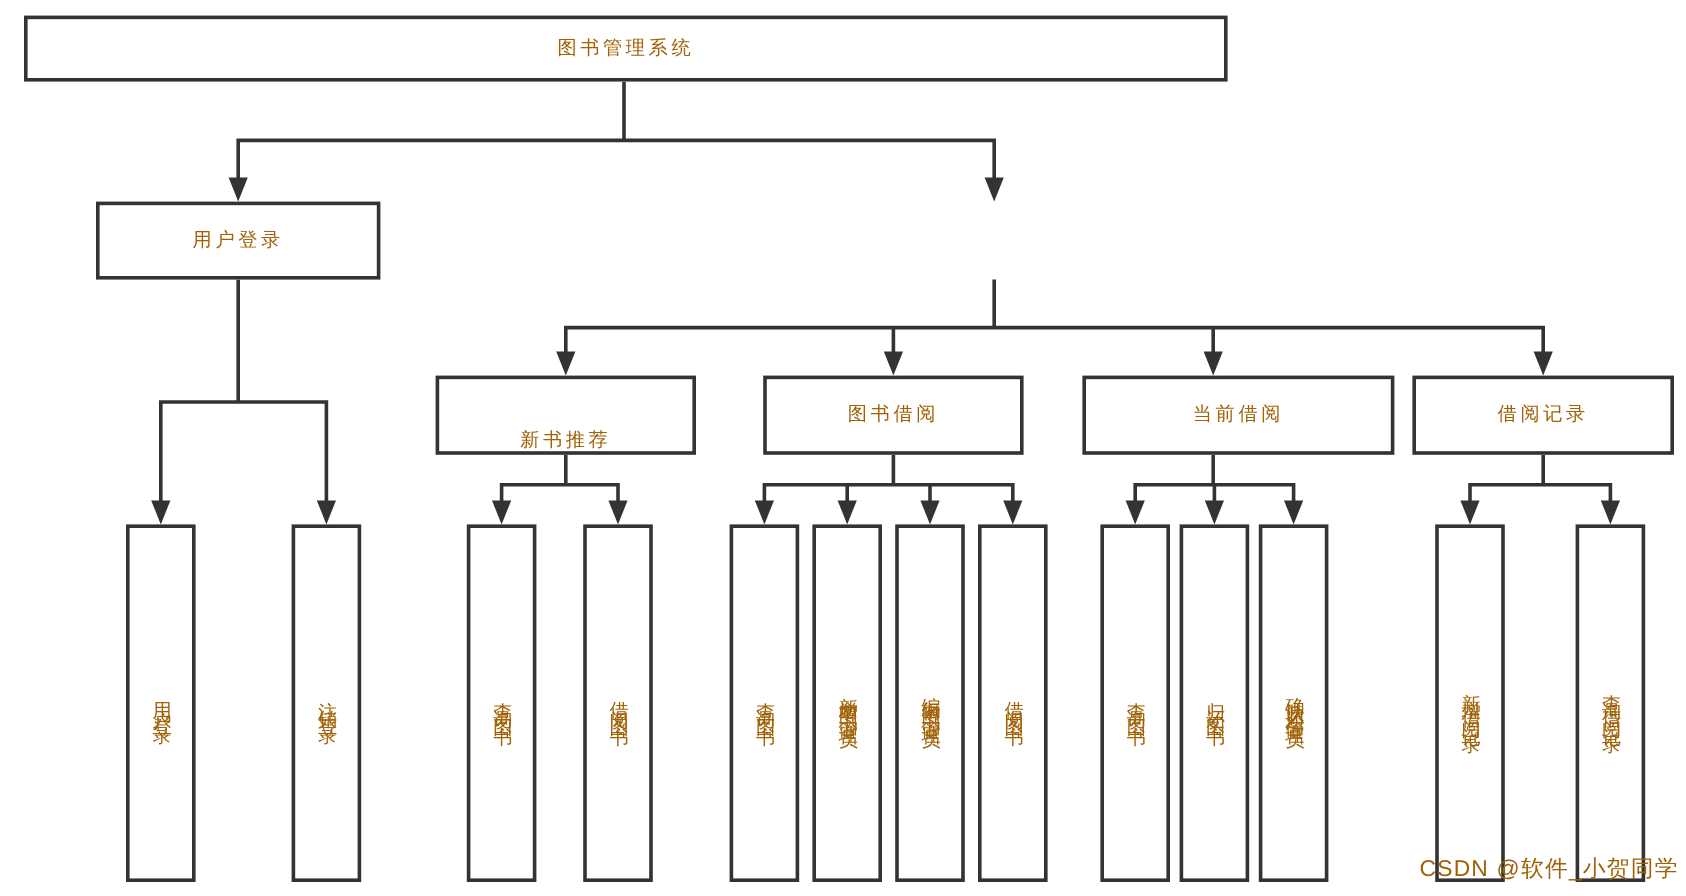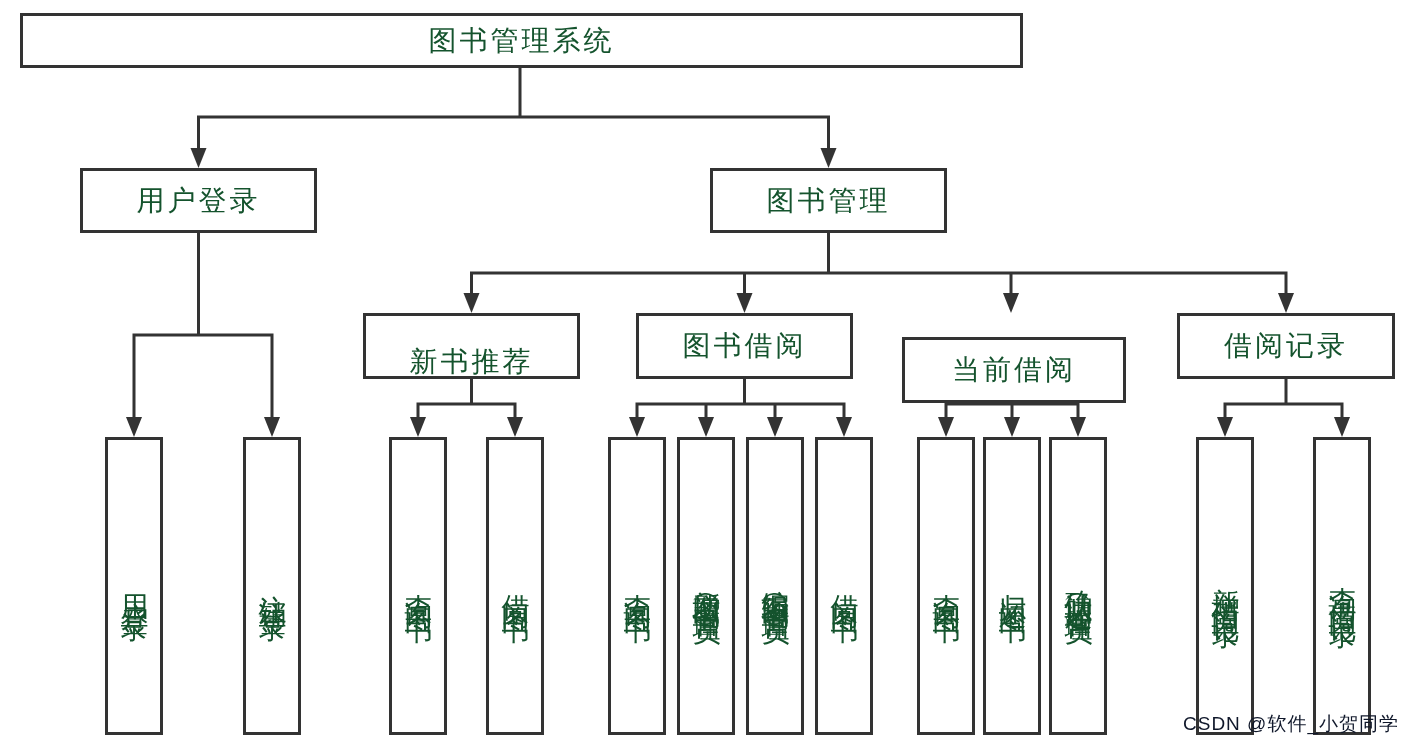--- a/index.html
+++ b/index.html
@@ -12,36 +12,36 @@
   }
   #wires{position:absolute;left:0;top:0;}
   .bx{
     position:absolute;
     border:3px solid #333;
     background:#fff;
     box-sizing:border-box;
     display:flex;align-items:center;justify-content:center;
   }
   .bx span{
-    font-size:28px;
-    color:#14532d;
+    font-size:16px;
+    color:#a16207;
     letter-spacing:3px;
     white-space:nowrap;
     line-height:1;
   }
   .vbx span{
     writing-mode:vertical-rl;
     letter-spacing:7px;
   }
   .vbx span.lp{letter-spacing:4px;}
   #watermark{
     position:absolute;
     left:1183px;top:711px;
     font-size:19px;
-    color:#0f172a;
+    color:#a16207;
     letter-spacing:1px;
     white-space:nowrap;
     z-index:5;
   }
 </style>
 </head>
 <body>
 
 <div id="canvas">
 
@@ -102,31 +102,28 @@
     </g>
   </svg>
 
   <div class="bx" style="left:20px;top:13px;width:1003px;height:55px;">
     <span>图书管理系统</span>
   </div>
 
   <div class="bx" style="left:80px;top:168px;width:237px;height:65px;">
     <span>用户登录</span>
   </div>
-  <div class="bx" style="left:710px;top:168px;width:237px;height:65px;">
-    <span>图书管理</span>
-  </div>
 
   <div class="bx" style="left:363px;top:313px;width:217px;height:66px;align-items:flex-end;">
     <span>新书推荐</span>
   </div>
   <div class="bx" style="left:636px;top:313px;width:217px;height:66px;font-family:Liberation Serif, serif;">
     <span>图书借阅</span>
   </div>
-  <div class="bx" style="left:902px;top:313px;width:224px;height:66px;margin-top:24px;">
+  <div class="bx" style="left:902px;top:313px;width:260px;height:66px;">
     <span>当前借阅</span>
   </div>
   <div class="bx" style="left:1177px;top:313px;width:218px;height:66px;justify-content:center;">
     <span>借阅记录</span>
   </div>
 
   <div class="bx vbx" style="left:105px;top:437px;width:58px;height:298px;">
     <span>用户登录</span>
   </div>
   <div class="bx vbx" style="left:243px;top:437px;width:58px;height:298px;">

